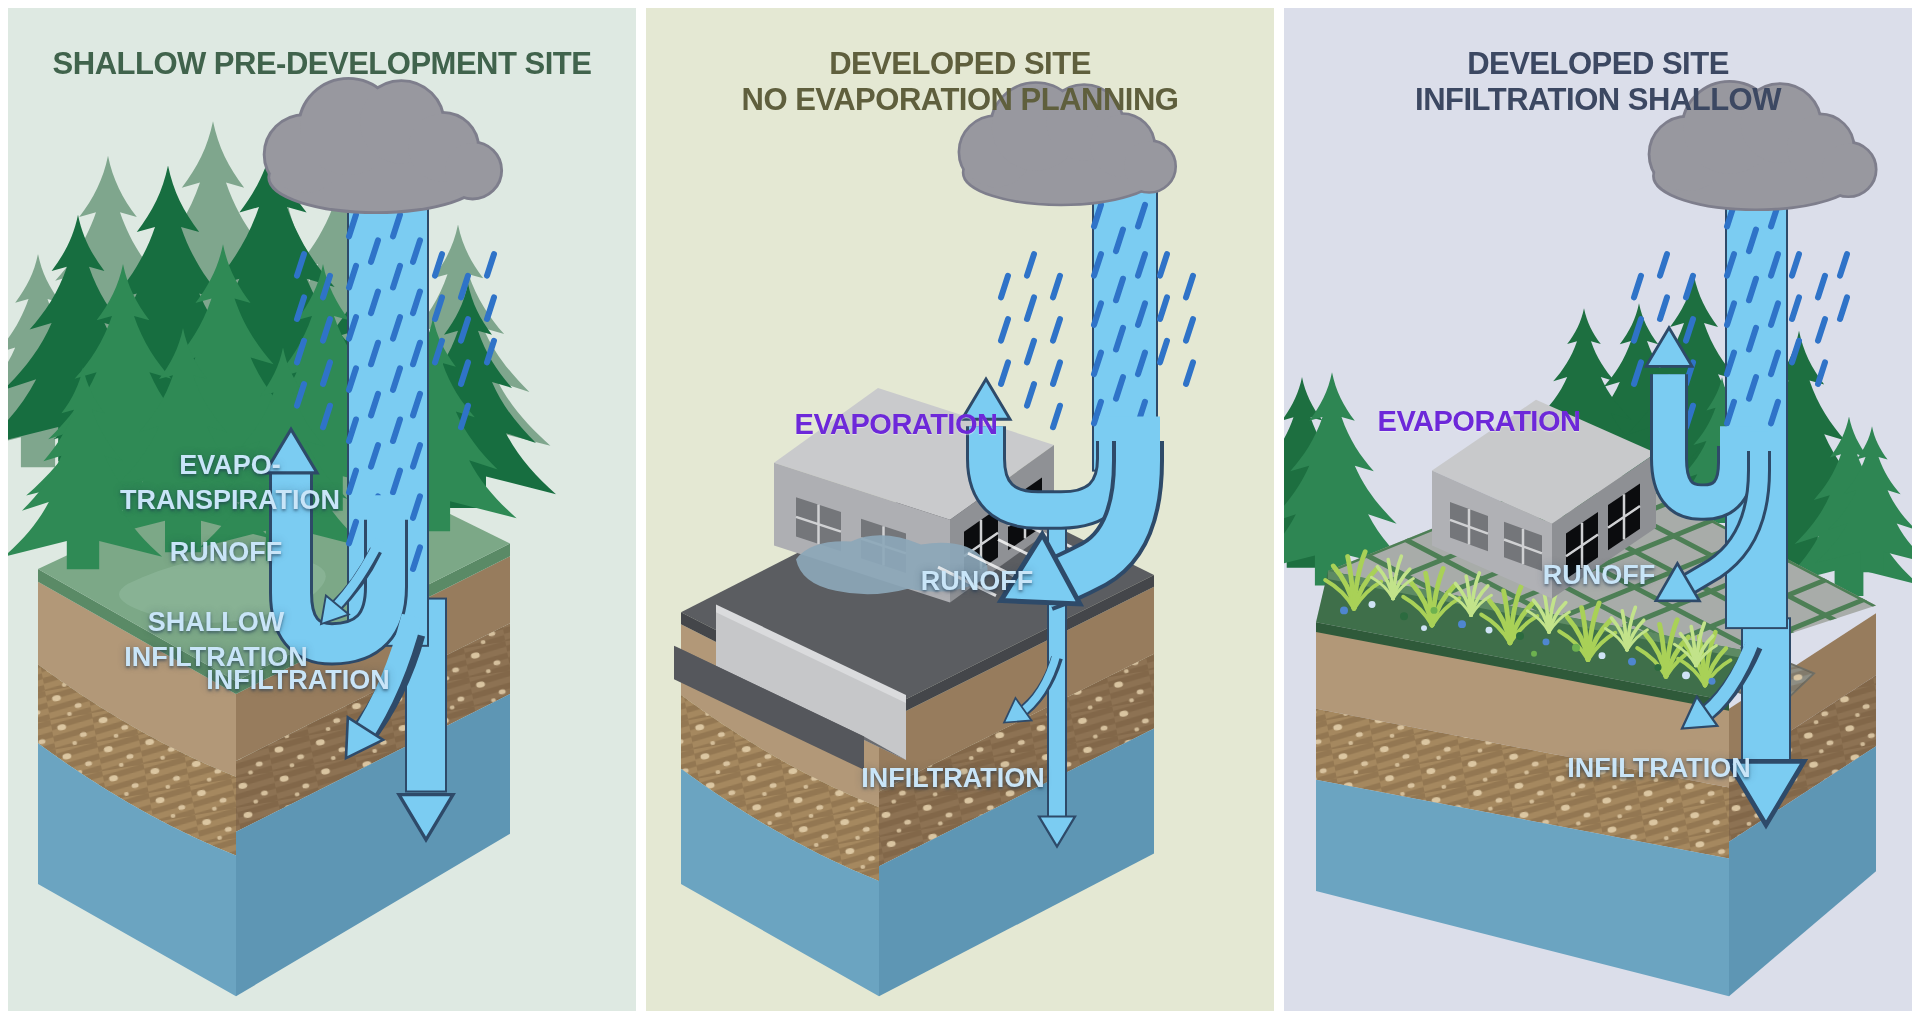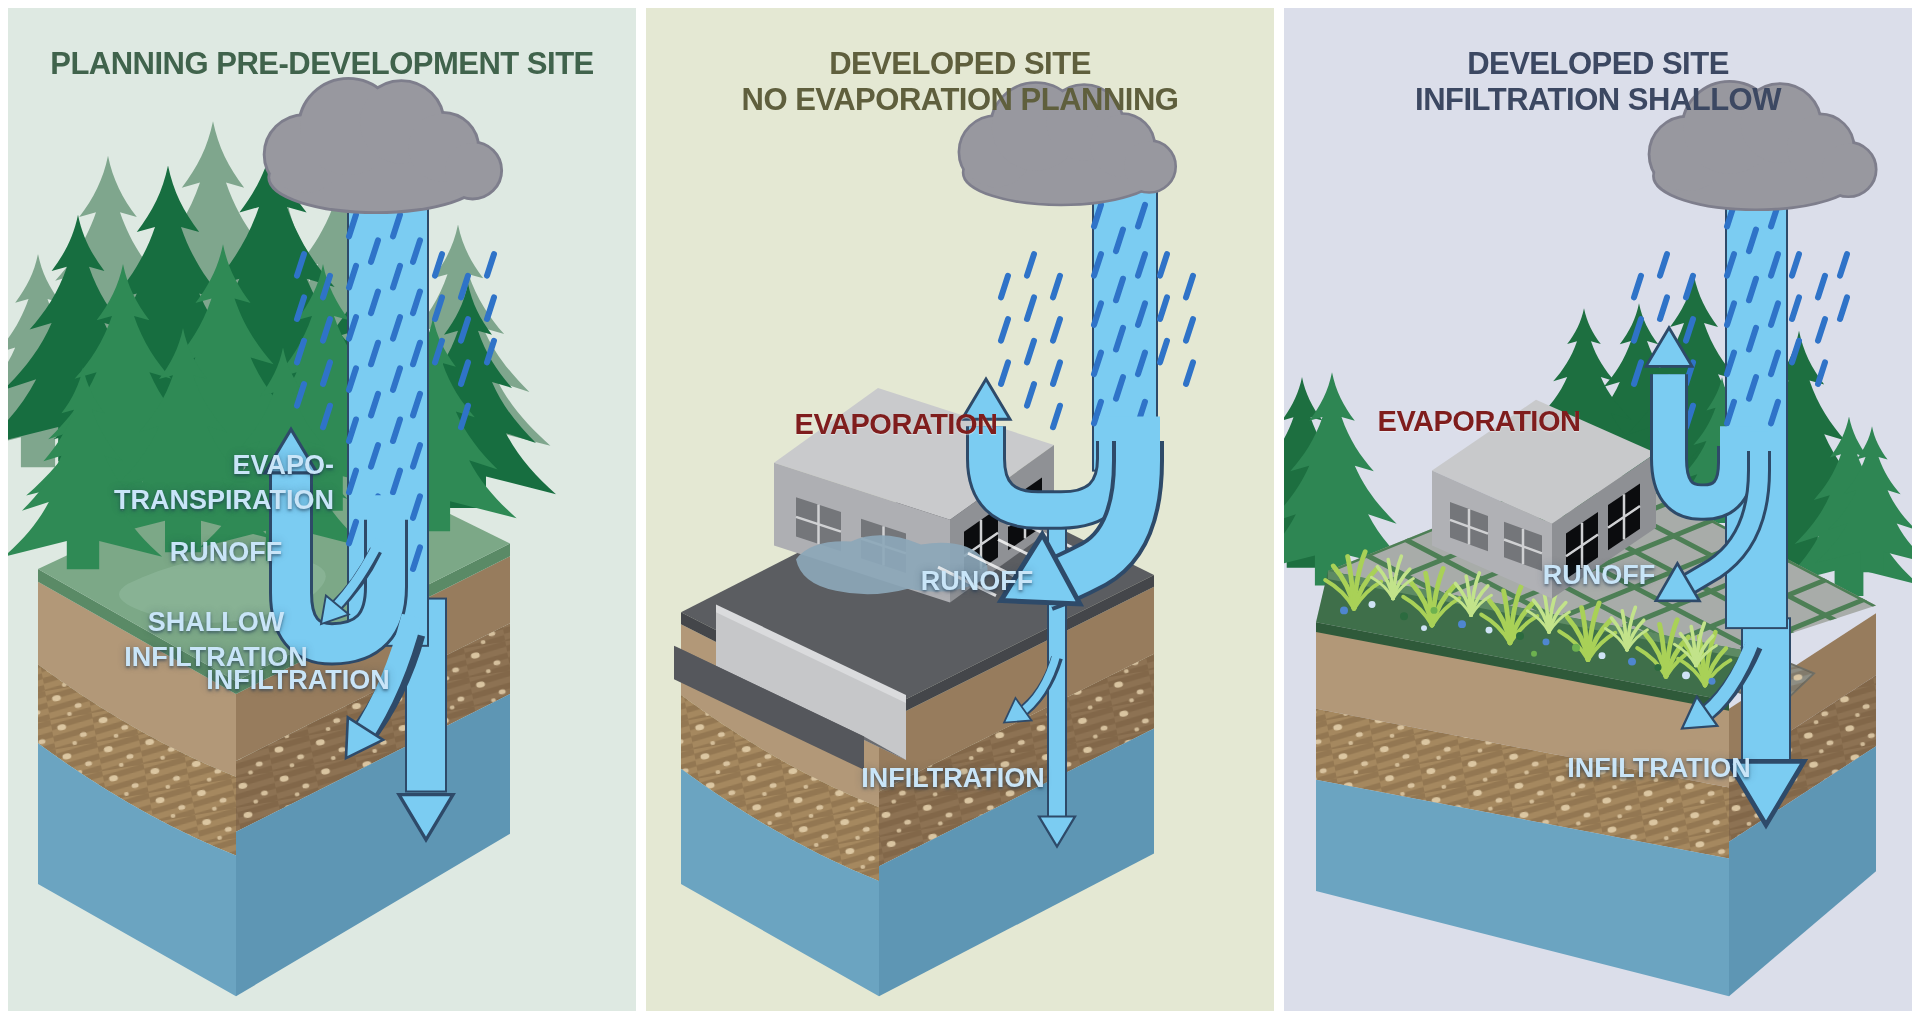--- a/index.html
+++ b/index.html
@@ -21,21 +21,21 @@
   .t-green{color:#40634c;}
   .t-olive{color:#5f5f3d;}
   .t-slate{color:#3c4862;}
   .flow-label{
     position:absolute;z-index:6;font-weight:bold;font-size:27px;line-height:1.28;
     text-align:center;color:#c9e5f8;
     text-shadow:0 2px 3px rgba(30,55,80,.55),0 0 9px rgba(30,55,80,.28);
   }
   .flow-label span{display:block;}
   .evap-label{
-    color:#7f1d1d;font-size:29px;letter-spacing:-.5px;
+    color:#6d28d9;font-size:29px;letter-spacing:-.5px;
     text-shadow:0 1px 1px rgba(255,255,255,.5);
   }
   .ol{fill:none;stroke:#2e4a69;}
   .fl{fill:none;stroke:#7bccf2;}
   .ah{fill:#7bccf2;stroke:#2e4a69;stroke-width:2.5;}
   .colfill{fill:#7bccf2;stroke:#2e4a69;stroke-width:2;}
   .dash{fill:none;stroke:#2f73c8;stroke-width:6;stroke-linecap:round;}
   .cloud-stroke{fill:#98989f;stroke:#7e7e8c;stroke-width:5;}
   .cloud-fill{fill:#98989f;}
   .stripe{stroke:#ffffff;stroke-width:3;opacity:.8;}
@@ -70,21 +70,21 @@
       <ellipse cx="30" cy="20" rx="3.5" ry="2.5" fill="rgba(226,206,170,0.85)"></ellipse>
       <ellipse cx="20" cy="27" rx="2.5" ry="2" fill="rgba(226,206,170,0.8)"></ellipse>
     </pattern>
   </defs>
 </svg>
 
 <div class="board">
 
   <section class="panel panel-natural">
     <h2 class="title t-green">
-        <span>PLANNING PRE-DEVELOPMENT SITE</span>
+        <span>SHALLOW PRE-DEVELOPMENT SITE</span>
       </h2>
 
     <svg class="scene" viewBox="0 0 628 1019" preserveAspectRatio="none">
 
       <g>
         <polygon points="228,697 502,557 502,625 228,765" fill="#977c5d"></polygon>
         <polygon points="228,765 502,625 502,697 228,837" fill="#8d7253"></polygon>
         <polygon points="228,765 502,625 502,697 228,837" fill="url(#soiltex)"></polygon>
         <polygon points="228,837 502,697 502,839 228,1004" fill="#5e96b4"></polygon>
       </g>
@@ -158,21 +158,21 @@
         <use href="#ah" class="ah" transform="translate(313,626) rotate(40) scale(0.75)"></use>
       </g>
 
       <g>
         <path class="ol" stroke-width="27" d="M404,635 Q388,695 352,742"></path>
         <path class="fl" stroke-width="21" d="M404,618 Q386,690 352,742"></path>
         <use href="#ah" class="ah" transform="translate(338,762) rotate(33) scale(1.05)"></use>
       </g>
     </svg>
 
-    <div class="flow-label" style="left:76px;top:440px;width:250px;text-align:right;">
+    <div class="flow-label" style="left:97px;top:440px;width:250px;">
       <span>EVAPO-</span>
         <span>TRANSPIRATION</span>
     </div>
     <div class="flow-label" style="left:138px;top:527px;width:160px;">
       <span>RUNOFF</span>
     </div>
     <div class="flow-label" style="left:88px;top:597px;width:240px;">
       <span>SHALLOW</span>
         <span>INFILTRATION</span>
     </div>

